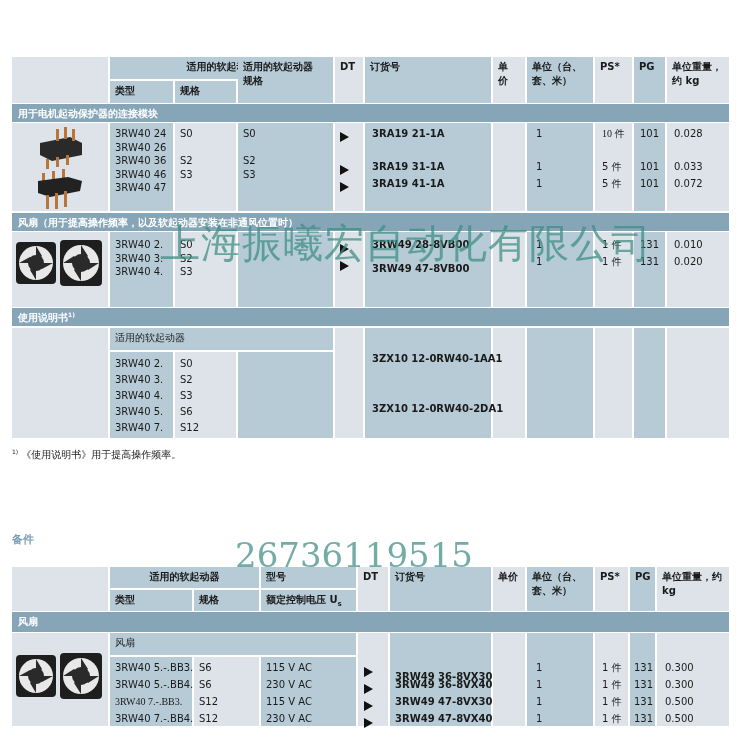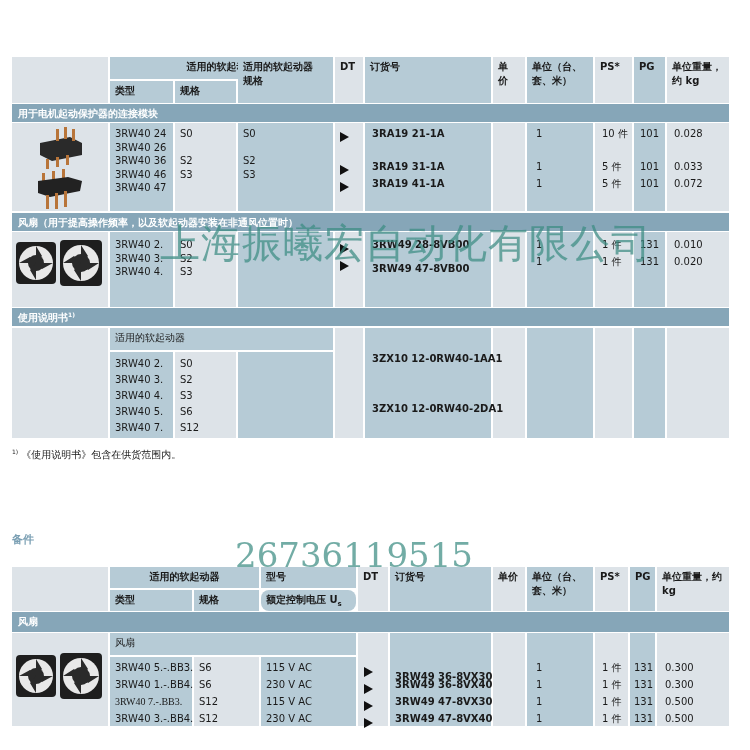--- a/index.html
+++ b/index.html
@@ -104,21 +104,21 @@
   <div class="abs" style="left:340px;top:177px;"><span class="tri"></span></div>
 
   <div class="abs cell bold" style="left:367px;top:125px;">3RA19 21-1A</div>
   <div class="abs cell bold" style="left:367px;top:158px;">3RA19 31-1A</div>
   <div class="abs cell bold" style="left:367px;top:175px;">3RA19 41-1A</div>
 
   <div class="abs cell" style="left:531px;top:125px;">1</div>
   <div class="abs cell" style="left:531px;top:158px;">1</div>
   <div class="abs cell" style="left:531px;top:175px;">1</div>
 
-  <div class="abs cell" style="left:597px;top:125px;">10 件</div>
+  <div class="abs cell" style="left:597px;top:125px;font-family:Liberation Serif, serif;">10 件</div>
   <div class="abs cell" style="left:597px;top:158px;">5 件</div>
   <div class="abs cell" style="left:597px;top:175px;">5 件</div>
 
   <div class="abs cell" style="left:635px;top:125px;">101</div>
   <div class="abs cell" style="left:635px;top:158px;">101</div>
   <div class="abs cell" style="left:635px;top:175px;">101</div>
 
   <div class="abs cell" style="left:669px;top:125px;">0.028</div>
   <div class="abs cell" style="left:669px;top:158px;">0.033</div>
   <div class="abs cell" style="left:669px;top:175px;">0.072</div>
@@ -200,33 +200,33 @@
     <div style="height:16px">S2</div>
     <div style="height:16px">S3</div>
     <div style="height:16px">S6</div>
     <div style="height:16px">S12</div>
   </div>
   <div class="abs cell bold" style="left:367px;top:350px;">3ZX10 12-0RW40-1AA1</div>
   <div class="abs cell bold" style="left:367px;top:400px;">3ZX10 12-0RW40-2DA1</div>
 
   <div class="abs footnote" style="left:12px;top:448px;">
     <span class="sup">1)</span>
-    <span>《使用说明书》包含在供货范围内。</span>
+    <span>《使用说明书》用于提高操作频率。</span>
   </div>
 </div>
 
 <div class="abs section-title" style="left:12px;top:532px;">备件</div>
 
 <div>
   <div class="abs c-light" style="left:12px;top:567px;width:96px;height:44px;"></div>
   <div class="abs c-mid hdr center" style="left:110px;top:567px;width:149px;height:21px;">适用的软起动器</div>
   <div class="abs c-mid hdr" style="left:110px;top:590px;width:82px;height:21px;">类型</div>
   <div class="abs c-mid hdr" style="left:194px;top:590px;width:65px;height:21px;">规格</div>
   <div class="abs c-mid hdr" style="left:261px;top:567px;width:95px;height:21px;">型号</div>
-  <div class="abs c-mid hdr" style="left:261px;top:590px;width:95px;height:21px;border-radius:8px;">
+  <div class="abs c-mid hdr" style="left:261px;top:590px;width:95px;height:21px;">
     <span>额定控制电压 U</span><span class="sub">s</span>
   </div>
   <div class="abs c-light hdr" style="left:358px;top:567px;width:30px;height:44px;">DT</div>
   <div class="abs c-mid hdr" style="left:390px;top:567px;width:101px;height:44px;">订货号</div>
   <div class="abs c-light hdr" style="left:493px;top:567px;width:32px;height:44px;">单价</div>
   <div class="abs c-mid hdr" style="left:527px;top:567px;width:66px;height:44px;white-space:pre-line;">单位（台、
 套、米）</div>
   <div class="abs c-light hdr" style="left:595px;top:567px;width:33px;height:44px;">PS*</div>
   <div class="abs c-mid hdr" style="left:630px;top:567px;width:25px;height:44px;">PG</div>
   <div class="abs c-light hdr" style="left:657px;top:567px;width:72px;height:44px;white-space:pre-line;">单位重量，约
@@ -264,21 +264,21 @@
       <span class="abs cell" style="left:84px;top:0;">S6</span>
       <span class="abs cell" style="left:151px;top:0;">115 V AC</span>
       <span class="abs" style="left:254px;top:3px;"><span class="tri"></span></span>
       <span class="abs cell bold" style="left:280px;top:9px;">3RW49 36-8VX30</span>
       <span class="abs cell" style="left:421px;top:0;">1</span>
       <span class="abs cell" style="left:487px;top:0;">1 件</span>
       <span class="abs cell" style="left:519px;top:0;">131</span>
       <span class="abs cell" style="left:550px;top:0;">0.300</span>
     </div>
     <div style="position:relative;height:17px;">
-      <span class="abs cell" style="left:0;top:0;">3RW40 1.-.BB4.</span>
+      <span class="abs cell" style="left:0;top:0;">3RW40 5.-.BB4.</span>
       <span class="abs cell" style="left:84px;top:0;">S6</span>
       <span class="abs cell" style="left:151px;top:0;">230 V AC</span>
       <span class="abs" style="left:254px;top:3px;"><span class="tri"></span></span>
       <span class="abs cell bold" style="left:280px;top:0;">3RW49 36-8VX40</span>
       <span class="abs cell" style="left:421px;top:0;">1</span>
       <span class="abs cell" style="left:487px;top:0;">1 件</span>
       <span class="abs cell" style="left:519px;top:0;">131</span>
       <span class="abs cell" style="left:550px;top:0;">0.300</span>
     </div>
     <div style="position:relative;height:17px;">
@@ -286,21 +286,21 @@
       <span class="abs cell" style="left:84px;top:0;">S12</span>
       <span class="abs cell" style="left:151px;top:0;">115 V AC</span>
       <span class="abs" style="left:254px;top:3px;"><span class="tri"></span></span>
       <span class="abs cell bold" style="left:280px;top:0;">3RW49 47-8VX30</span>
       <span class="abs cell" style="left:421px;top:0;">1</span>
       <span class="abs cell" style="left:487px;top:0;">1 件</span>
       <span class="abs cell" style="left:519px;top:0;">131</span>
       <span class="abs cell" style="left:550px;top:0;">0.500</span>
     </div>
     <div style="position:relative;height:17px;">
-      <span class="abs cell" style="left:0;top:0;">3RW40 3.-.BB4.</span>
+      <span class="abs cell" style="left:0;top:0;">3RW40 7.-.BB4.</span>
       <span class="abs cell" style="left:84px;top:0;">S12</span>
       <span class="abs cell" style="left:151px;top:0;">230 V AC</span>
       <span class="abs" style="left:254px;top:3px;"><span class="tri"></span></span>
       <span class="abs cell bold" style="left:280px;top:0;">3RW49 47-8VX40</span>
       <span class="abs cell" style="left:421px;top:0;">1</span>
       <span class="abs cell" style="left:487px;top:0;">1 件</span>
       <span class="abs cell" style="left:519px;top:0;">131</span>
       <span class="abs cell" style="left:550px;top:0;">0.500</span>
     </div>
   </div>

